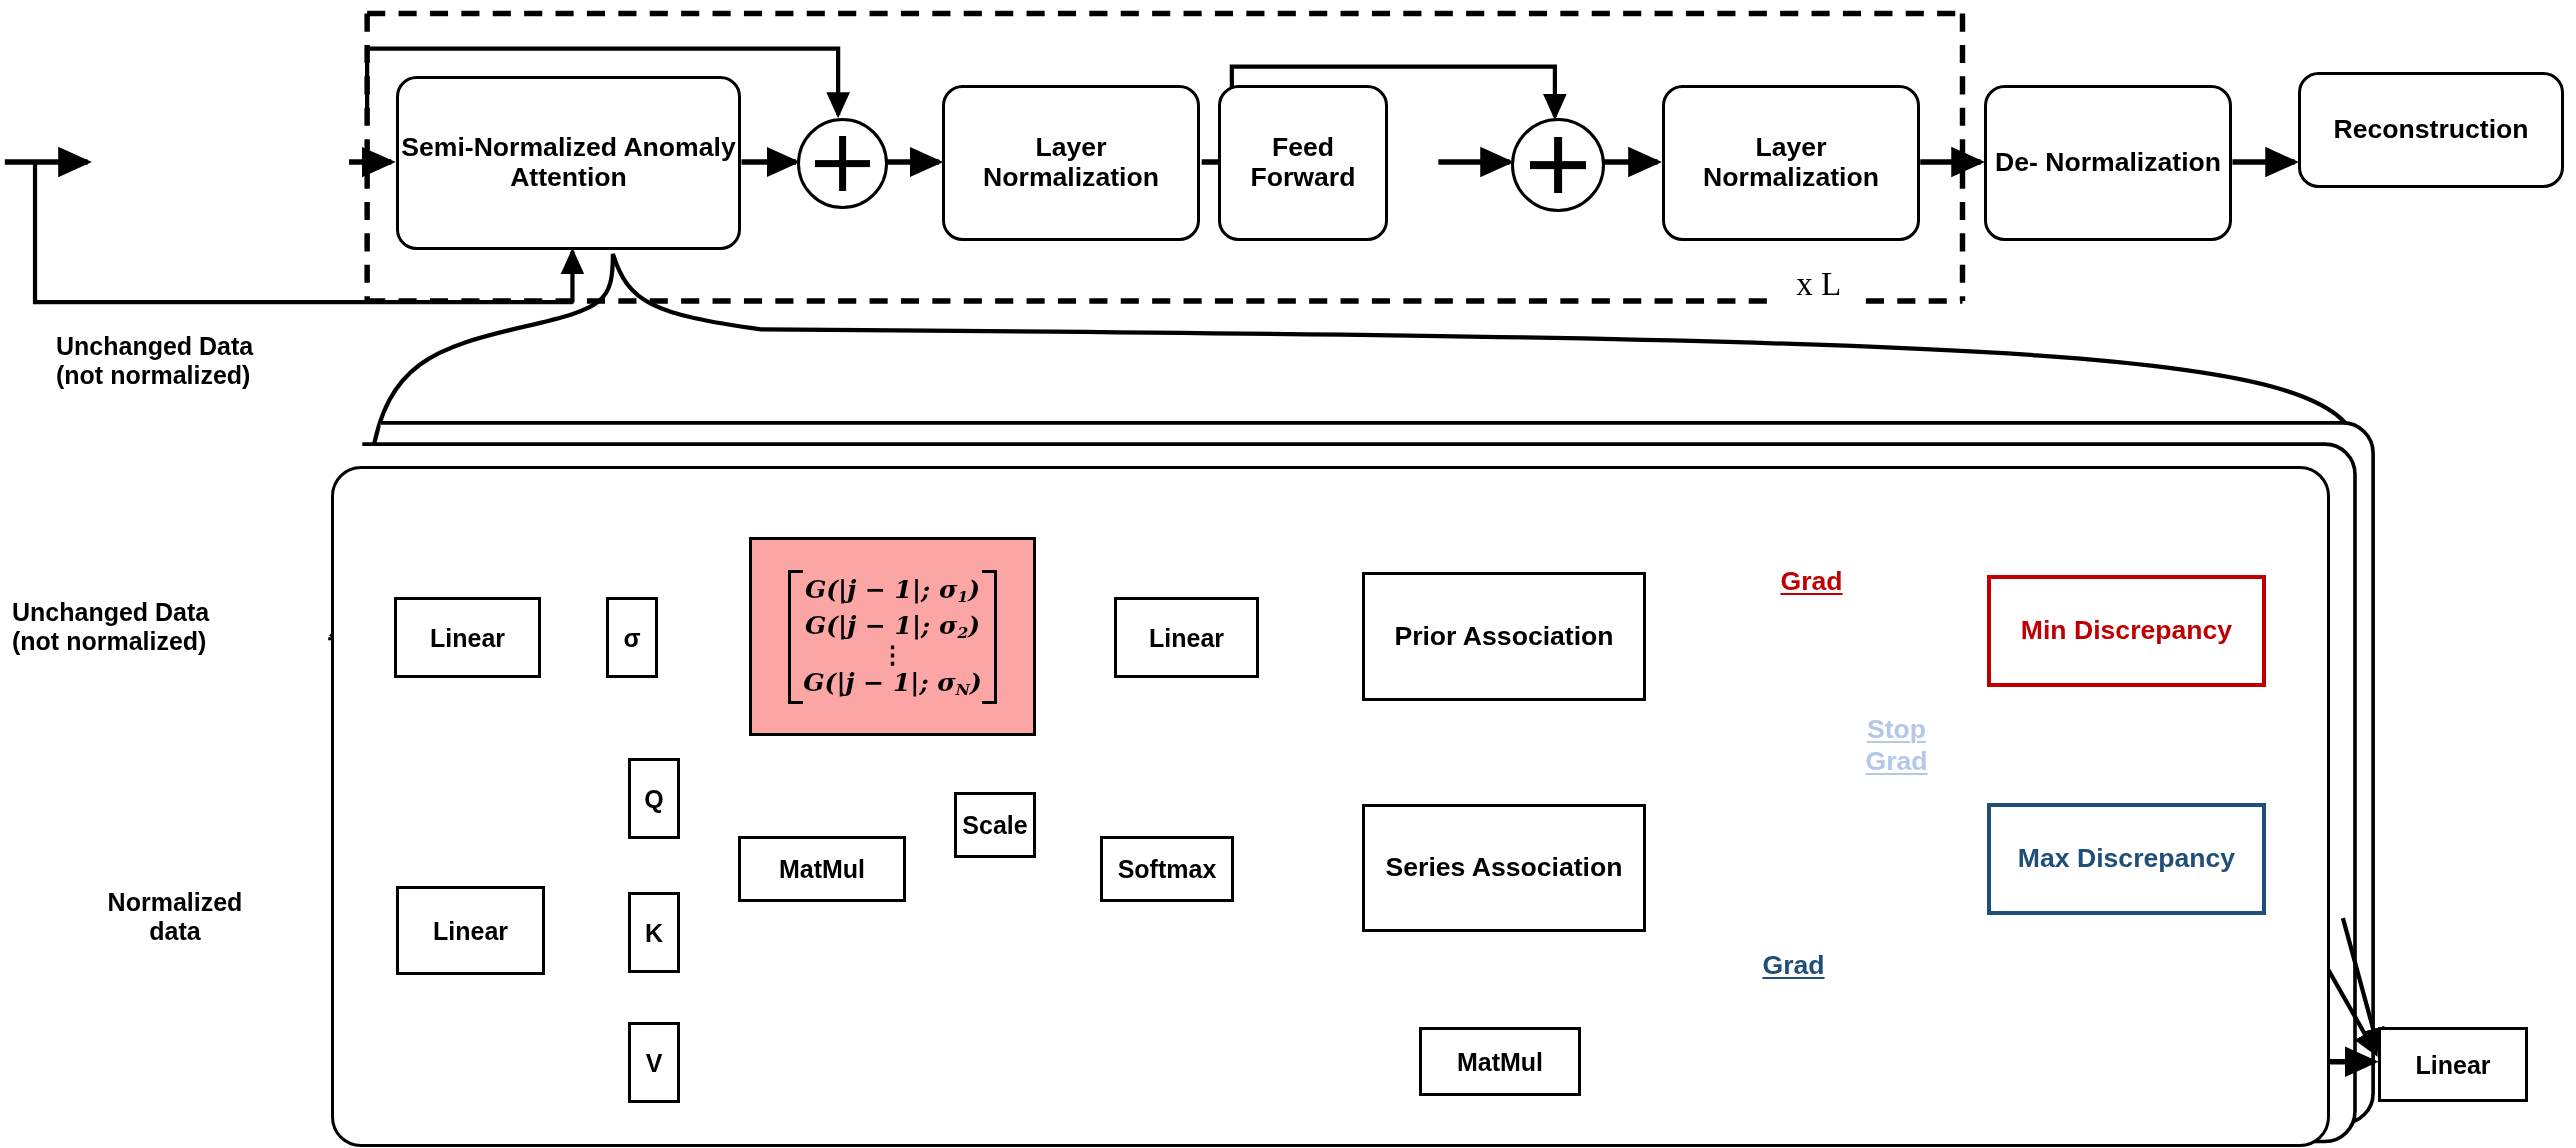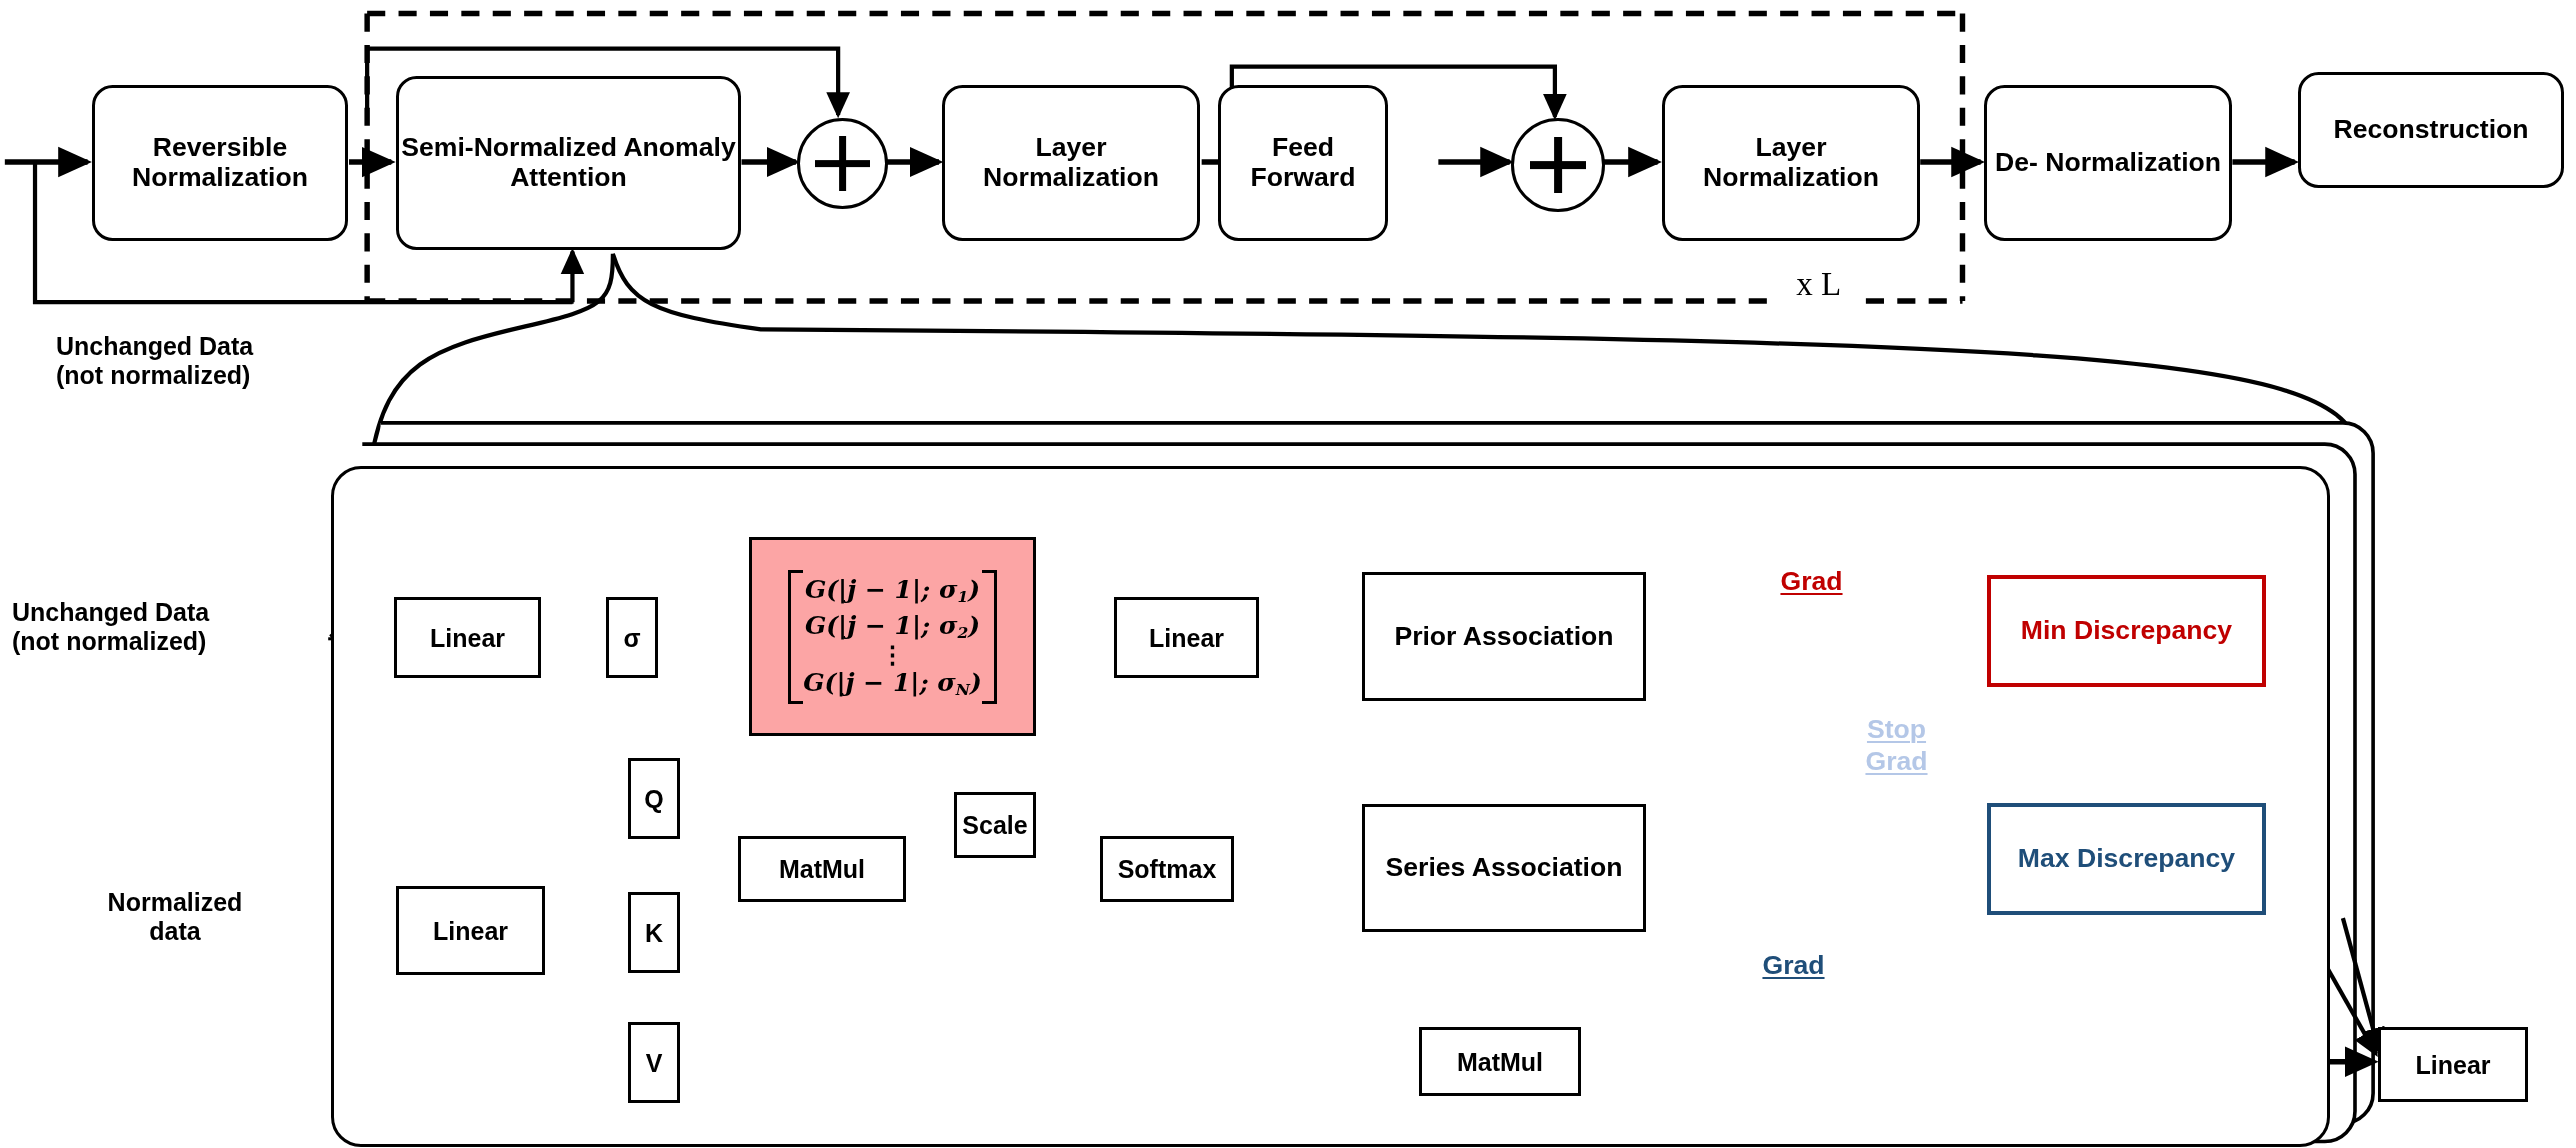--- a/index.html
+++ b/index.html
@@ -295,22 +295,20 @@
       <path d="M2722,1062 C3050,1075 3180,1290 3280,1400" marker-end="url(#ah-lblue)"></path>
 
       <path d="M2728,1432 C3040,1420 3175,1210 3275,1110" marker-end="url(#ah-lblue)"></path>
 
       <path d="M3300,1405 C3170,1290 3040,1120 2740,1108" stroke-dasharray="38 26" marker-end="url(#ah-lblue)"></path>
 
       <path d="M3305,1110 C3170,1225 3040,1380 2742,1392" stroke-dasharray="38 26" marker-end="url(#ah-lblue)"></path>
     </g>
   </svg>
 
-  <div class="node rounded" style="left:92px; top:85px; width:256px; height:156px; font-size:26.6px;">Reversible
-Normalization</div>
 
   <div class="node rounded" style="left:396px; top:76px; width:345px; height:174px; font-size:26.6px;">Semi-Normalized
 Anomaly Attention</div>
 
   <div class="plus" style="left:797px; top:118px; width:85px; height:85px;"></div>
 
   <div class="node rounded" style="left:942px; top:85px; width:258px; height:156px; font-size:26.6px;">Layer
 Normalization</div>
 
   <div class="node rounded" style="left:1218px; top:85px; width:170px; height:156px; font-size:26.6px;">Feed

